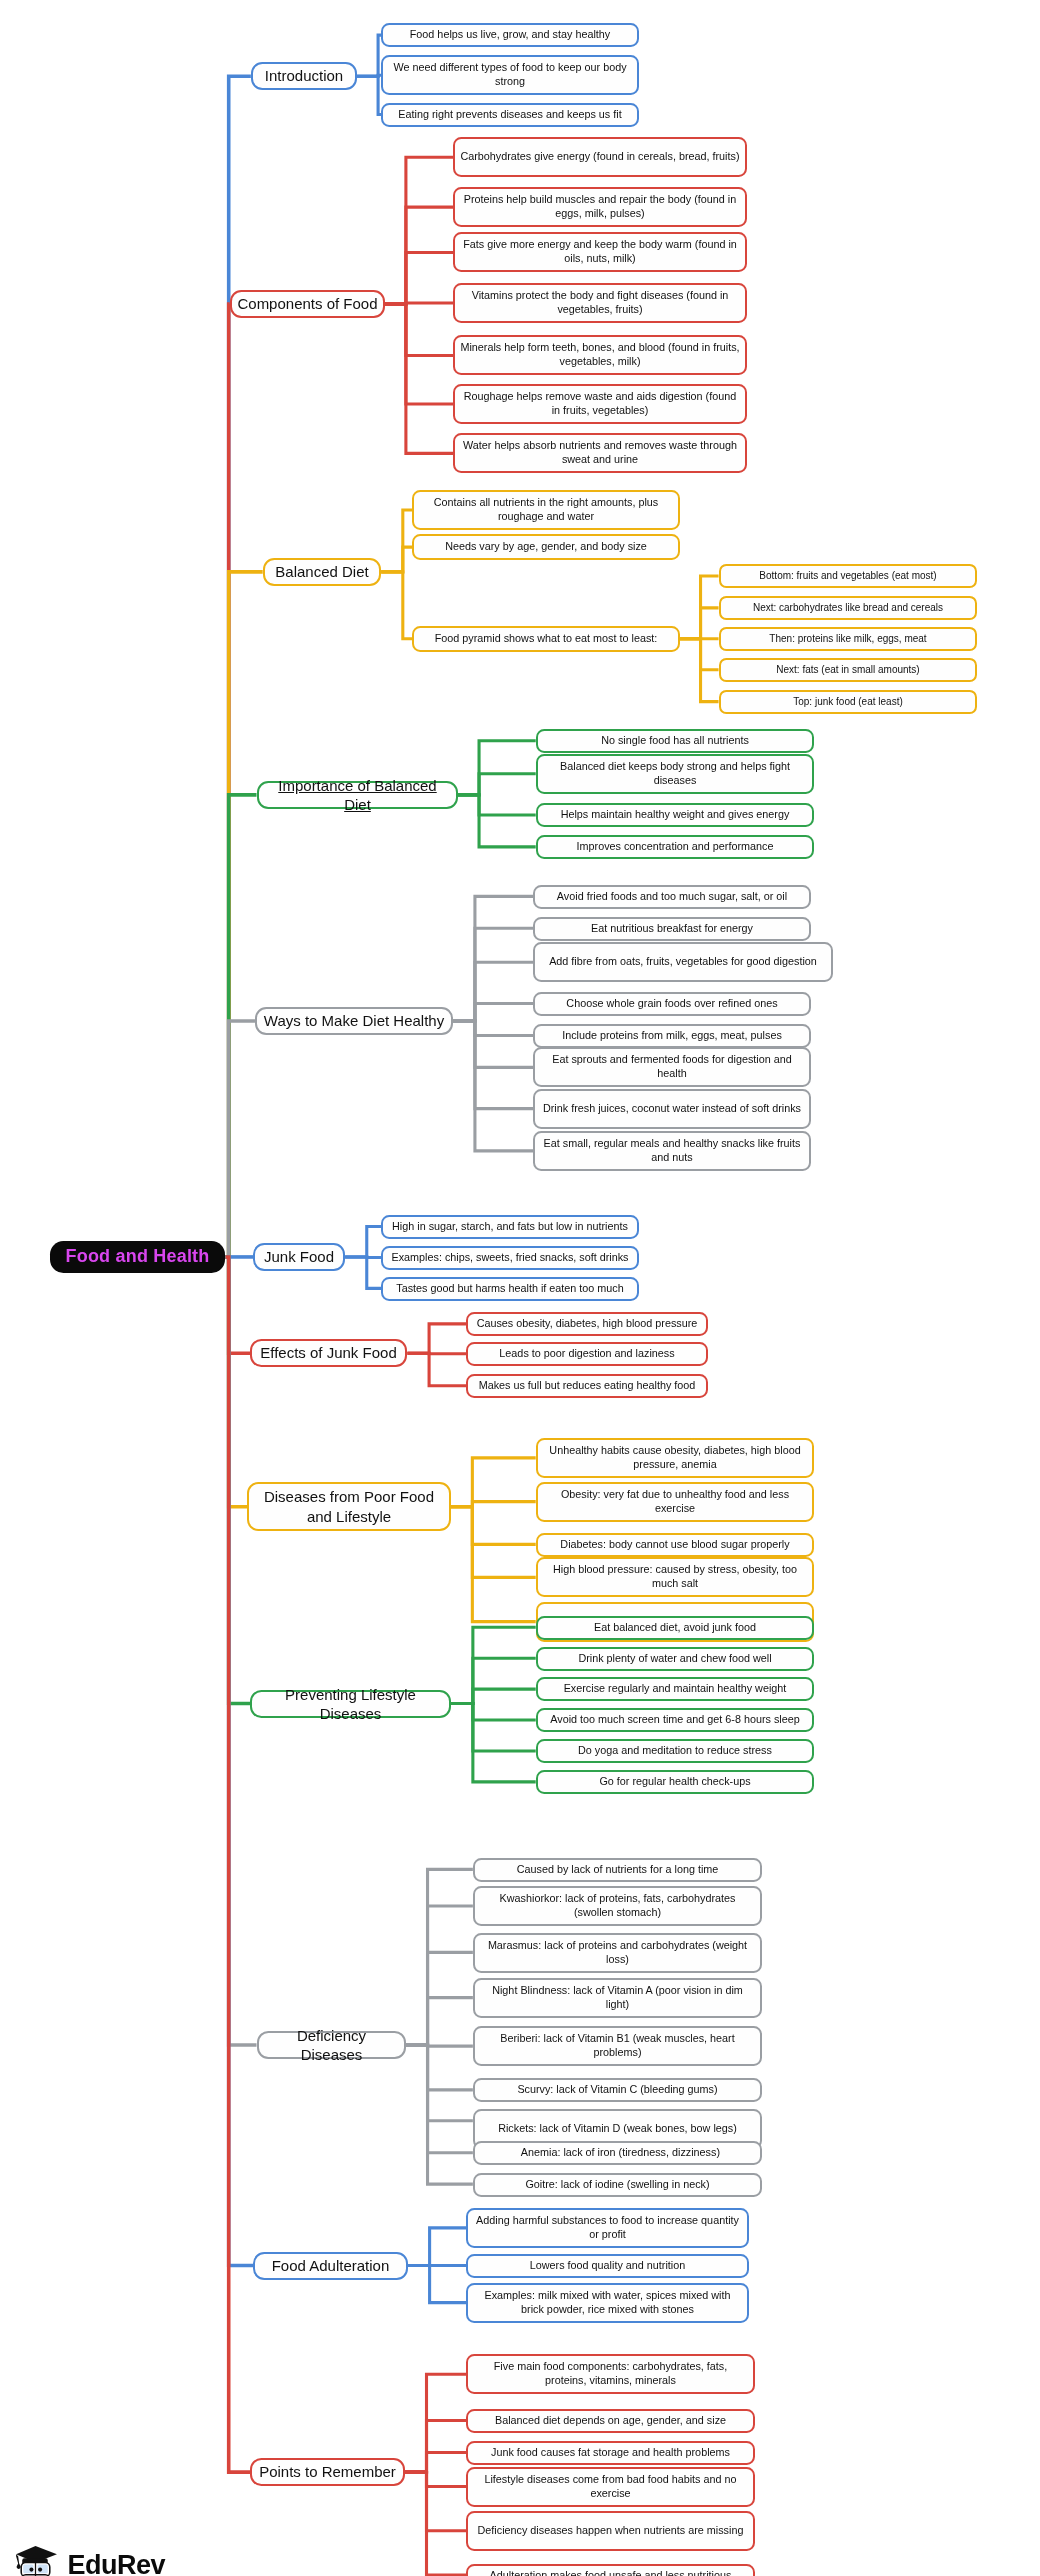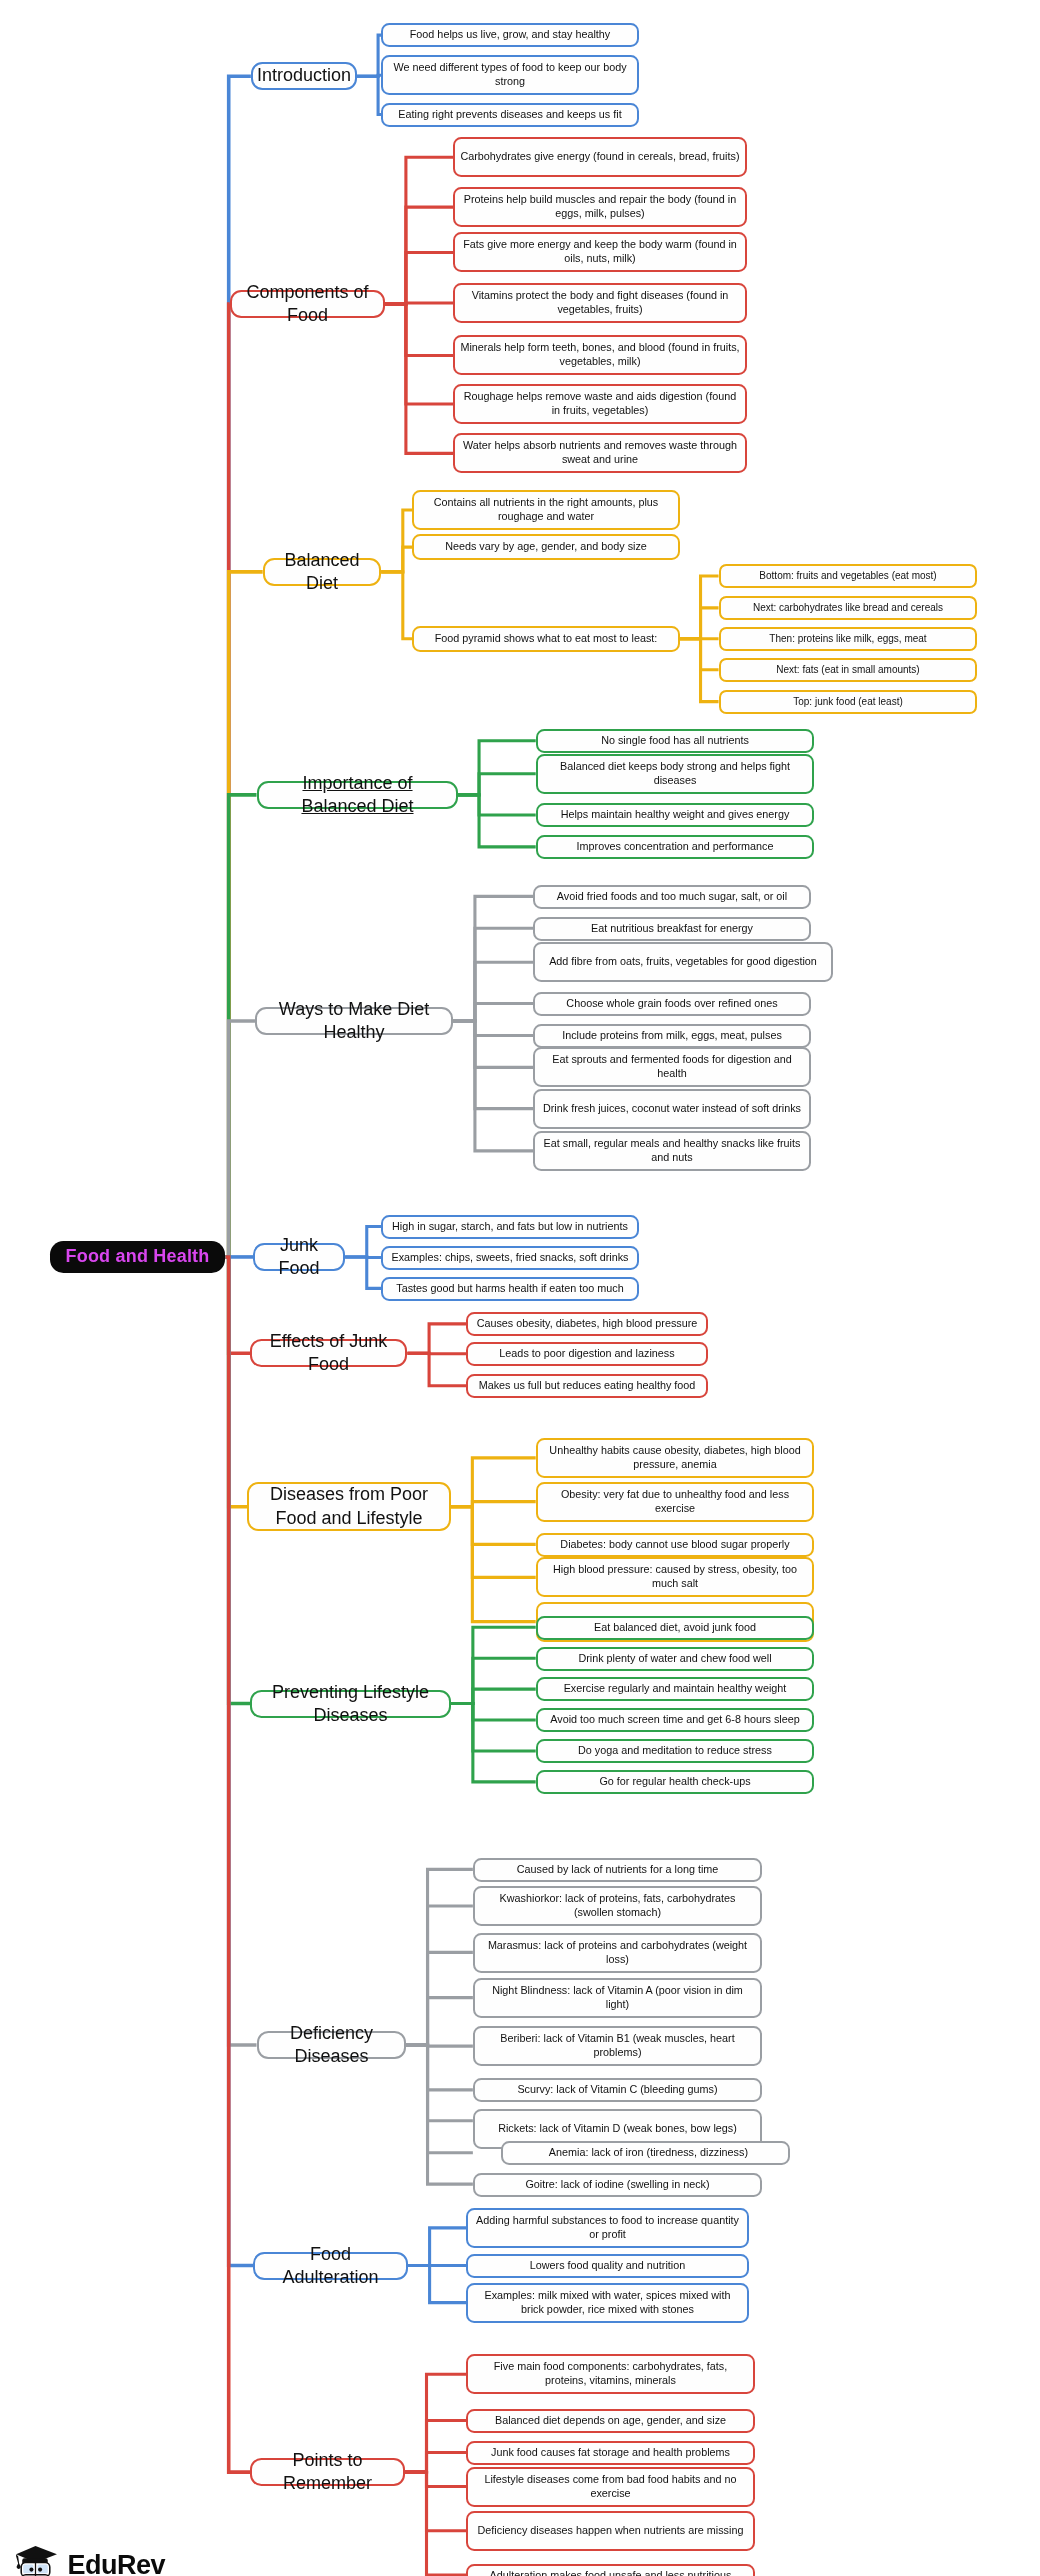--- a/index.html
+++ b/index.html
@@ -28,21 +28,21 @@
   
   .root{
     background:#0a0a0a;color:#d946ef;
     border:none;border-radius:13.4px;
     font-size:18px;font-weight:bold;
     letter-spacing:0.2px;
     padding:0 11.3px;
   }
 
   
-  .b1{ font-size:18px; border-width:2.6px; border-radius:11.3px; }
+  .b1{ font-size:15px; border-width:2.6px; border-radius:11.3px; }
   
   .b2{ font-size:10.8px; border-width:2.1px; border-radius:8.2px; }
   
   .b3{ font-size:10px; border-width:2.1px; border-radius:7.2px; }
 
   .c-blue  { border-color:#4a86d6; }
   .c-red   { border-color:#d8453c; }
   .c-yellow{ border-color:#eeb211; }
   .c-green { border-color:#2fa24c; }
   .c-gray  { border-color:#9a9ea3; }
@@ -325,21 +325,21 @@
       </div>
       <div class="node b2 c-gray" style="left: 473px; top: 2026px; width: 289px; min-height: 40px; height: 40px;">
         <span>Beriberi: lack of Vitamin B1 (weak muscles, heart problems)</span>
       </div>
       <div class="node b2 c-gray" style="left: 473px; top: 2078px; width: 289px; min-height: 24px; height: 24px;">
         <span>Scurvy: lack of Vitamin C (bleeding gums)</span>
       </div>
       <div class="node b2 c-gray" style="left: 473px; top: 2109px; width: 289px; min-height: 24px; height: 40px;">
         <span>Rickets: lack of Vitamin D (weak bones, bow legs)</span>
       </div>
-      <div class="node b2 c-gray" style="left: 501px; top: 2141px; width: 289px; min-height: 24px; height: 24px; padding-left: 11px;">
+      <div class="node b2 c-gray" style="left: 473px; top: 2141px; width: 289px; min-height: 24px; height: 24px; padding-left: 11px;">
         <span>Anemia: lack of iron (tiredness, dizziness)</span>
       </div>
       <div class="node b2 c-gray" style="left: 473px; top: 2173px; width: 289px; min-height: 24px; height: 24px;">
         <span>Goitre: lack of iodine (swelling in neck)</span>
       </div>
       <div class="node b1 c-blue" style="left: 253px; top: 2252px; width: 155px; min-height: 28px; height: 28px;">
         <span>Food Adulteration</span>
       </div>
       <div class="node b2 c-blue" style="left: 466px; top: 2208px; width: 283px; min-height: 40px; height: 40px;">
         <span>Adding harmful substances to food to increase quantity or profit</span>

